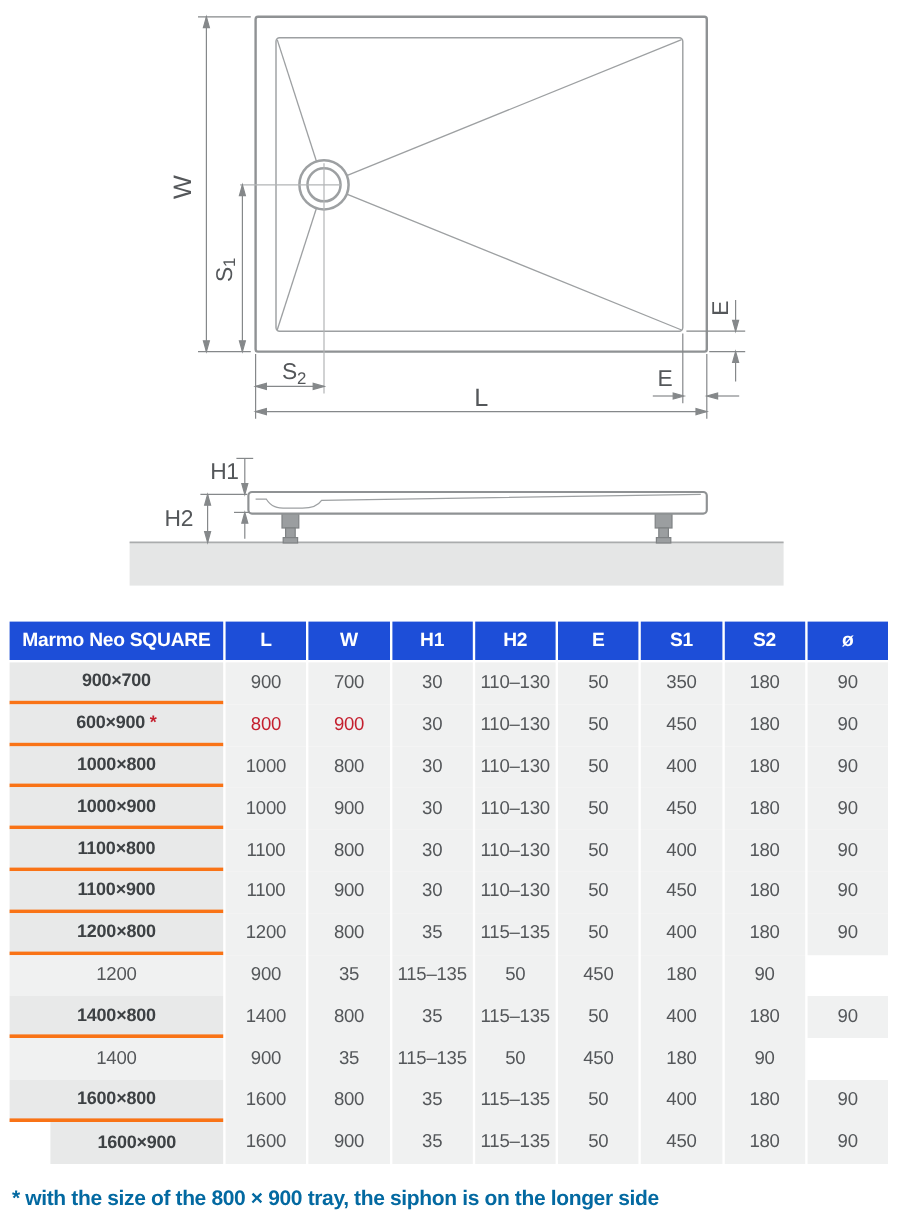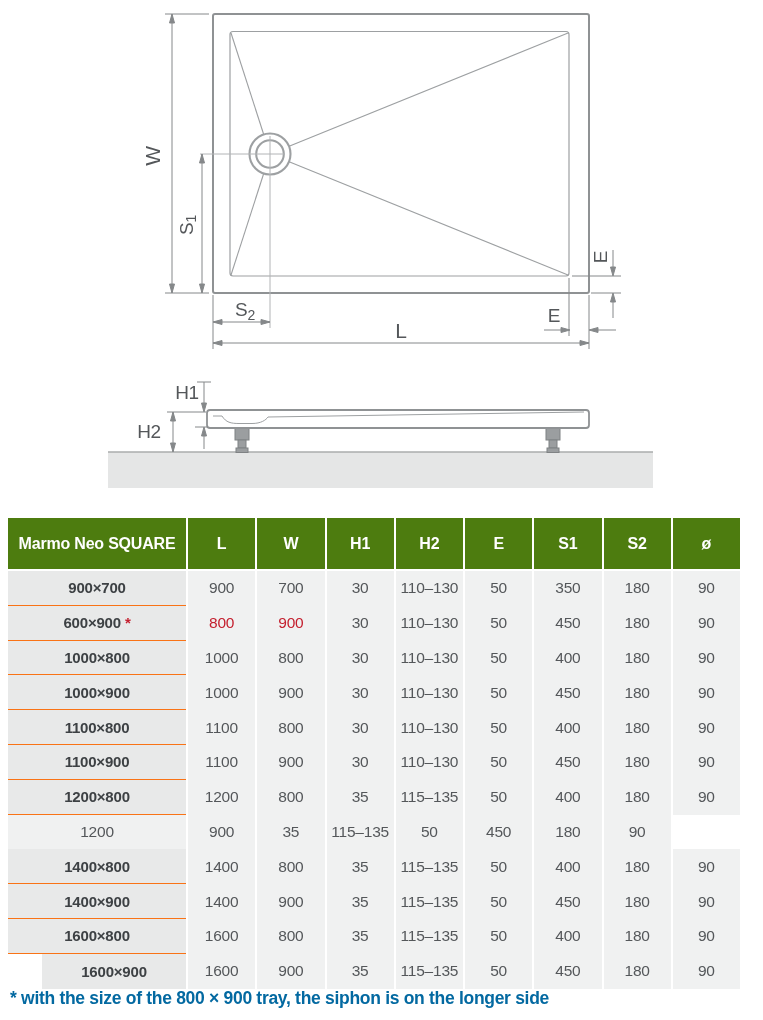--- a/index.html
+++ b/index.html
@@ -6,23 +6,23 @@
   body { font-family:"Liberation Sans", sans-serif; background:#fff; }
   .page { position:relative; width:763px; height:1020px; background:#ffffff; overflow:hidden; }
 
   .drawing { position:absolute; left:0; top:0; }
   .drawing text { fill:#54575a; letter-spacing:-0.3px; }
 
   .spec-table { position:absolute; left:8px; top:518px; width:732px; letter-spacing:-0.2px; }
   .trow { display:grid; grid-template-columns:178px repeat(8, 1fr); column-gap:2px; }
   .cell { display:flex; align-items:center; justify-content:center; text-align:center; }
   .thead { margin-bottom:2px; }
-  .thead .cell { background:#4d7c0f; color:#ffffff; font-weight:bold; font-size:16px; height:51px; }
+  .thead .cell { background:#1d4ed8; color:#ffffff; font-weight:bold; font-size:16px; height:32px; }
   .tbody .trow { height:34.8px; }
-  .model-cell { background:#e8e9e9; font-weight:bold; color:#3d4144; font-size:15px; border-bottom:1px solid #f97316; }
+  .model-cell { background:#e8e9e9; font-weight:bold; color:#3d4144; font-size:15px; border-bottom:3px solid #f97316; }
   .tbody .trow:last-child .model-cell { border-bottom:none;margin-left:34px; }
   .val-cell { background:#f0f1f1; color:#54575a; font-size:15.5px; }
   .red { color:#c41f2e; }
   .note { color:#c41f2e; margin-left:4px; }
 
   .footnote { position:absolute; left:10px; top:988px; color:#0369a1; font-weight:bold; font-size:17.5px; letter-spacing:-0.3px; }
 </style>
 </head>
 <body>
 
@@ -255,23 +255,20 @@
           <div class="cell val-cell">1400</div>
           <div class="cell val-cell">800</div>
           <div class="cell val-cell">35</div>
           <div class="cell val-cell">115–135</div>
           <div class="cell val-cell">50</div>
           <div class="cell val-cell">400</div>
           <div class="cell val-cell">180</div>
           <div class="cell val-cell">90</div>
         </div>
         <div class="trow">
-          <div class="cell model-cell">
-            <span>1400×900</span>
-          </div>
           <div class="cell val-cell">1400</div>
           <div class="cell val-cell">900</div>
           <div class="cell val-cell">35</div>
           <div class="cell val-cell">115–135</div>
           <div class="cell val-cell">50</div>
           <div class="cell val-cell">450</div>
           <div class="cell val-cell">180</div>
           <div class="cell val-cell">90</div>
         </div>
         <div class="trow">

